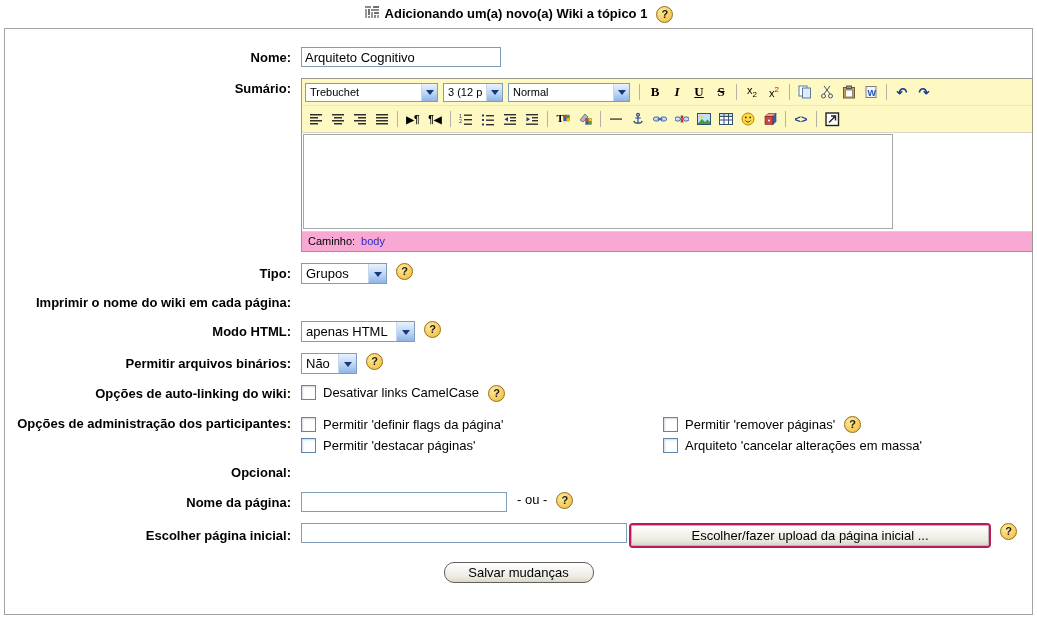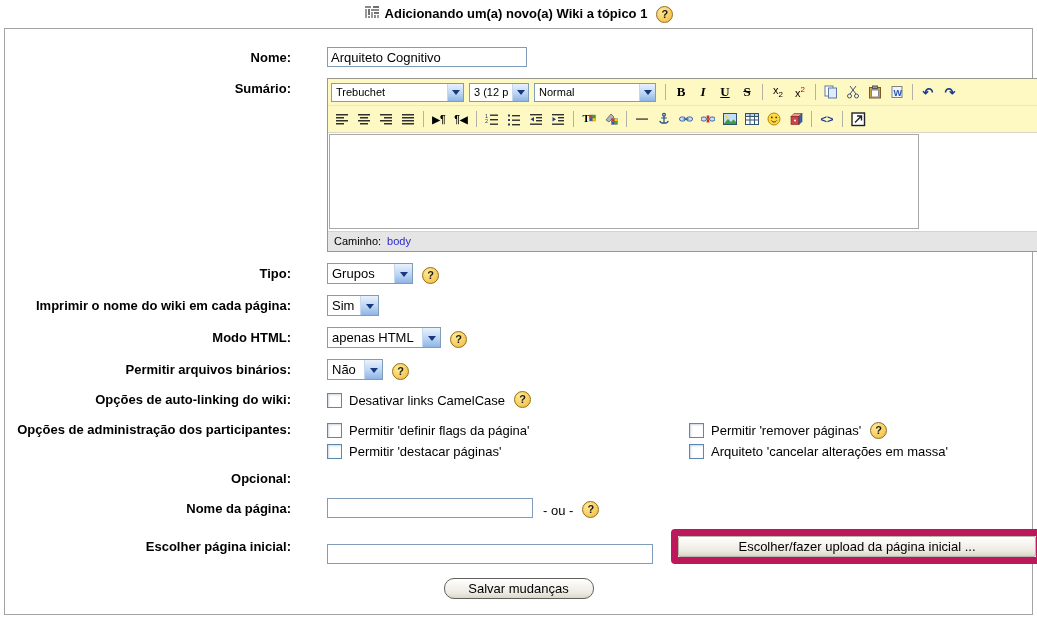--- a/index.html
+++ b/index.html
@@ -1,48 +1,48 @@
 <!DOCTYPE html>
 <html><head>
 <meta charset="utf-8">
 <style>
   html,body{margin:0;padding:0;background:#fff;}
   body{width:1037px;height:630px;font-family:"Liberation Sans",sans-serif;font-size:13px;color:#000;overflow:hidden;}
   .header{text-align:center;padding:5px 0 4px;font-weight:bold;white-space:nowrap;}
   .header .modicon{vertical-align:-3px;margin-right:5px;}
   .formbox{margin:0 4px;border:1px solid #a3a3a3;height:587px;box-sizing:border-box;padding-top:18px;background:#fff;}
-  .row{display:grid;grid-template-columns:296px 1fr;align-items:center;margin-bottom:11px;gap:26px;}
+  .row{display:grid;grid-template-columns:296px 1fr;align-items:center;margin-bottom:11px;}
   .row.top{align-items:start;}
   .lbl{font-weight:bold;text-align:right;padding-right:10px;white-space:nowrap;}
-  .val{display:flex;align-items:flex-end;}
+  .val{display:flex;align-items:flex-start;}
   .val.top{align-items:flex-start;}
   .xpinput{border:1px solid #7f9db9;height:20px;box-sizing:border-box;padding:0 3px;font:13px "Liberation Sans",sans-serif;background:#fff;}
   .xpselect{display:inline-flex;align-items:center;border:1px solid #7f9db9;background:#fff;height:21px;box-sizing:border-box;padding-left:4px;}
   .xpselect .selval{flex:1;white-space:nowrap;overflow:hidden;}
   .xpselect .arrowbtn{width:17px;align-self:stretch;display:flex;align-items:center;justify-content:center;background:linear-gradient(180deg,#e9f2fd,#bcd5f3 55%,#8fb4e4);border-left:1px solid #c6d8ee;margin-left:4px;}
   .tri{width:0;height:0;border:4px solid transparent;border-top:5px solid #17387e;margin-top:5px;}
   .help{display:inline-block;width:15px;height:15px;flex:0 0 15px;border-radius:50%;background:radial-gradient(circle at 35% 30%,#ffeb96,#f2b83a);border:1px solid #8f6f1a;color:#1a1a1a;font-weight:bold;font-size:11px;text-align:center;line-height:15px;margin-left:9px;cursor:pointer;}
   .cb{width:13px;height:13px;flex:0 0 13px;border:1px solid #5b87b0;background:#fff;display:inline-block;box-shadow:inset 1px 1px 2px rgba(90,120,160,.3);margin-right:7px;vertical-align:-2px;}
   
   .editor{margin-right:3px;border:1px solid #9a988d;background:#fff;}
   .tb{background:#fef9c3;display:flex;align-items:center;padding:2px 3px;height:22px;}
   .tb+.tb{border-top:1px solid #e7e5da;}
   .tb2{border-bottom:1px solid #d9d7ca;}
   .sep{width:1px;height:16px;background:#b4b2a4;margin:0 4px;display:inline-block;}
   .tbicon{width:20px;height:18px;display:inline-flex;align-items:center;justify-content:center;margin:0 1px;font-size:12px;cursor:pointer;}
   .tbsel{height:19px;font-size:11px;margin-right:5px;}
   .tbsel .arrowbtn{width:15px;}
   .serif{font-family:"Liberation Serif",serif;font-size:13px;}
   .editarea{background:#fff;height:97px;}
   .iframebox{width:588px;height:93px;border:1px solid #a8a8a8;margin:1px 0 0 1px;background:#fff;}
-  .statusbar{background:#e5e5e5;border-top:1px solid #d6d4c2;font-size:11px;padding:3px 6px;height:13px;}
+  .statusbar{background:#f9a8d4;border-top:1px solid #d6d4c2;font-size:11px;padding:3px 6px;height:13px;}
   .statusbar .path{color:#2b2bcc;margin-left:6px;cursor:pointer;}
   
   .btn{font:13px "Liberation Sans",sans-serif;background:linear-gradient(#ffffff,#ece9e0 75%,#d9d6ca);border:1px solid #61615c;border-radius:10px;padding:2px 14px;cursor:pointer;}
-  .defring{display:inline-block;border:7px solid #be185d;border-radius:4px;margin-left:18px;}
+  .defring{display:inline-block;border:2px solid #be185d;border-radius:4px;margin-left:2px;}
   .defring .btn{border:1px solid #b9b6aa;border-radius:2px;width:358px;padding:2px 0;}
   .centerrow{text-align:center;margin-top:14px;}
   .cbgrid{display:grid;grid-template-columns:362px auto;row-gap:5px;}
   .cbcell{display:flex;align-items:center;white-space:nowrap;}
   .suffix{margin-left:10px;white-space:nowrap;}
   sub,sup{font-size:8px;}
   sup{color:#c00;}
 </style>
 </head>
 <body>
@@ -362,28 +362,20 @@
           <span class="arrowbtn">
             <span class="tri"></span>
           </span>
         </span>
       <span class="help">?</span>
     </div>
   </div>
 
   <div class="row">
     <div class="lbl">Imprimir o nome do wiki em cada página:</div>
-    <div class="val">
-      <span class="xpselect" style="width:52px">
-          <span class="selval">Sim</span>
-          <span class="arrowbtn">
-            <span class="tri"></span>
-          </span>
-        </span>
-    </div>
   </div>
 
   <div class="row">
     <div class="lbl">Modo HTML:</div>
     <div class="val">
       <span class="xpselect" style="width:114px">
           <span class="selval">apenas HTML</span>
           <span class="arrowbtn">
             <span class="tri"></span>
           </span>

